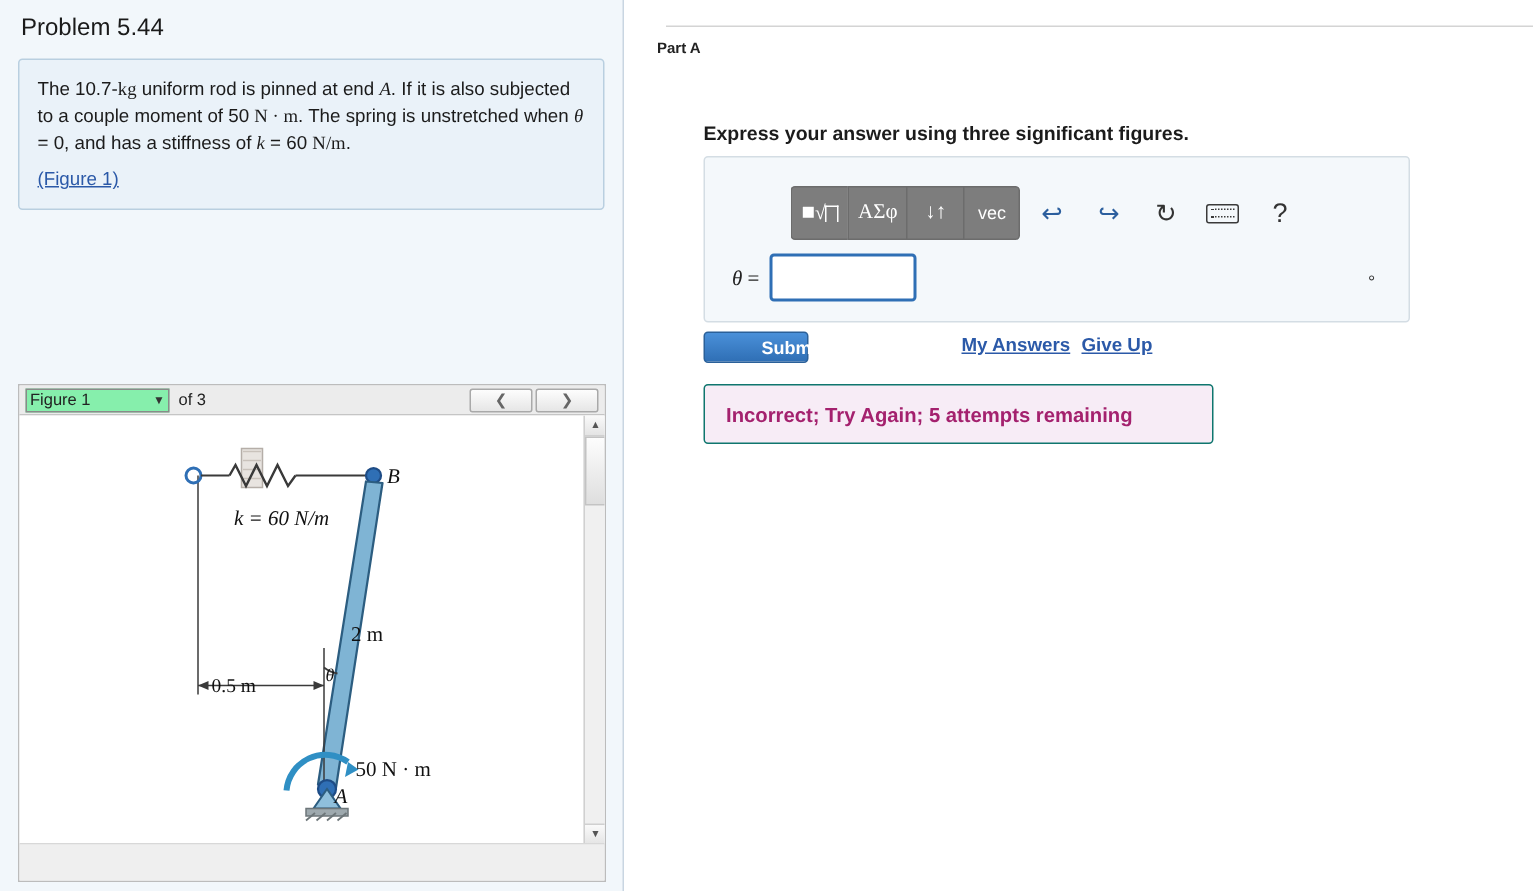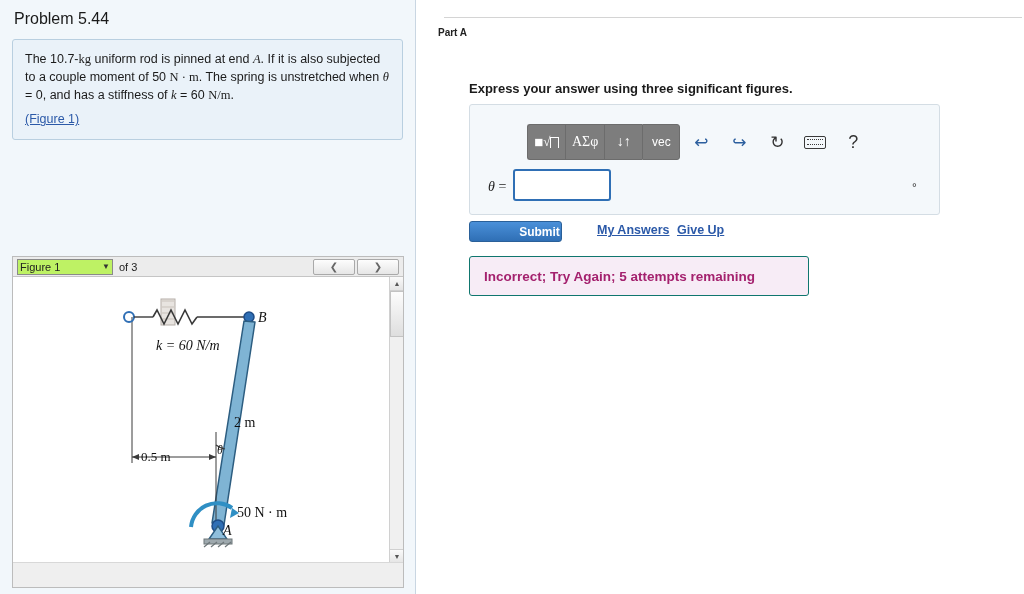--- a/index.html
+++ b/index.html
@@ -62,21 +62,21 @@
     border-bottom: 1px solid #c5c5c5;
     display: flex;
     align-items: center;
     padding: 0 4px;
     gap: 6px;
     font-size: 11px;
   }
   .fig-select {
     height: 16px;
     border: 1px solid #8a8a8a;
-    background: #bef264;
+    background: #86efac;
     font-size: 11px;
     padding: 0 2px;
     display: flex;
     align-items: center;
     width: 96px;
     justify-content: space-between;
     font-family: "Liberation Sans", sans-serif;
   }
   .fig-select .caret { font-size: 8px; color: #333; }
   .fig-oflabel { font-size: 11px; color: #222; }
@@ -236,36 +236,37 @@
     position: absolute;
     left: 442px; top: 76px;
     font-size: 12px;
     color: #333;
   }
 
   
   .submit-btn {
     position: absolute;
     left: 52px; top: 221px;
-    width: 93px; height: 21px;
+    width: 70px; height: 21px;
     background: linear-gradient(#4a90d9, #2f6fb5);
     border: 1px solid #2a6099;
     border-radius: 3px;
     color: #fff;
     font-size: 12px;
     font-weight: bold;
     display: flex; align-items: center; justify-content: center; padding-left: 48px;
   }
   .link-btn {
     position: absolute;
     top: 223px;
     font-size: 12.5px;
     color: #2b59a8;
     text-decoration: underline;
     font-weight: bold;
+    margin-left: 44px;
   }
   .link-my { left: 180px; }
   .link-give { left: 260px; }
 
   .feedback {
     position: absolute;
     left: 52px; top: 256px;
     width: 340px; height: 40px;
     background: #f7ecf6;
     border: 1px solid #0f766e;

